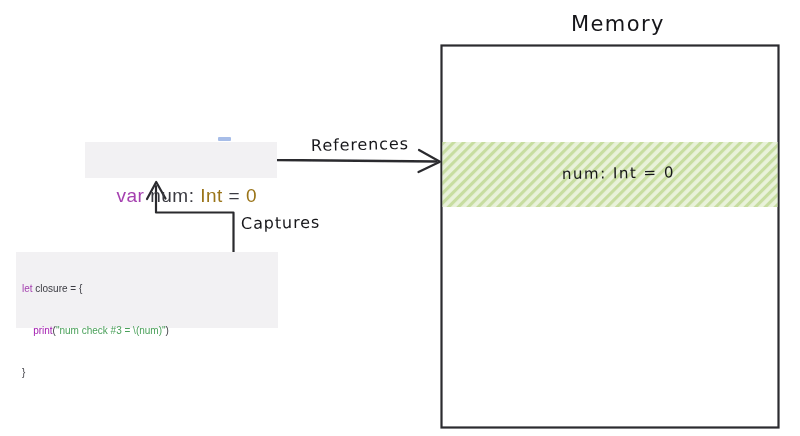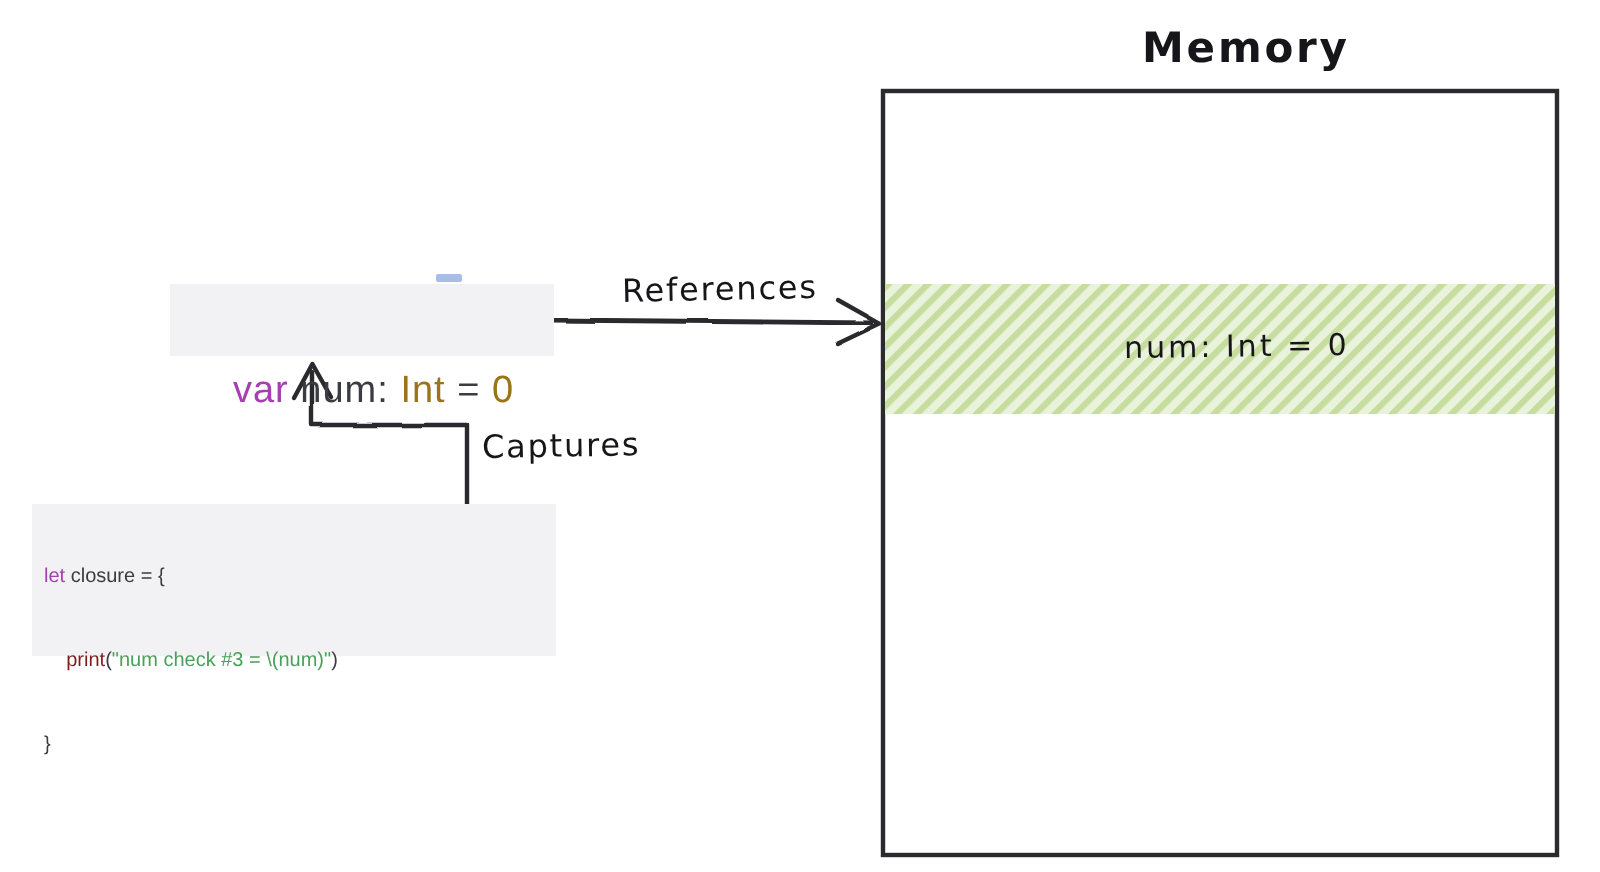--- a/index.html
+++ b/index.html
@@ -58,37 +58,37 @@
     height: 4px;
     background: #8aa7e0;
     opacity: 0.75;
     border-radius: 1px;
   }
 
   
   .t-kw    { color: #a540b0; }
   .t-plain { color: #3b3b42; }
   .t-type  { color: #9a7418; }
-  .t-fn    { color: #7f1d1d; }
+  .t-fn    { color: #a21caf; }
   .t-str   { color: #4aa05a; }
 
   
   .hand {
     position: absolute;
     font-family: "DejaVu Sans", sans-serif;
     color: #16161a;
     white-space: nowrap;
     transform-origin: left center;
   }
   #memory-title {
     left: 571px;
     top: 12px;
     font-size: 21px;
     letter-spacing: 1.4px;
-    font-weight: 700;
+    font-weight: 400;
   }
   #label-references {
     left: 311px;
     top: 136px;
     font-size: 16px;
     letter-spacing: 0.9px;
     transform: rotate(-1.2deg);
   }
   #label-captures {
     left: 241px;

